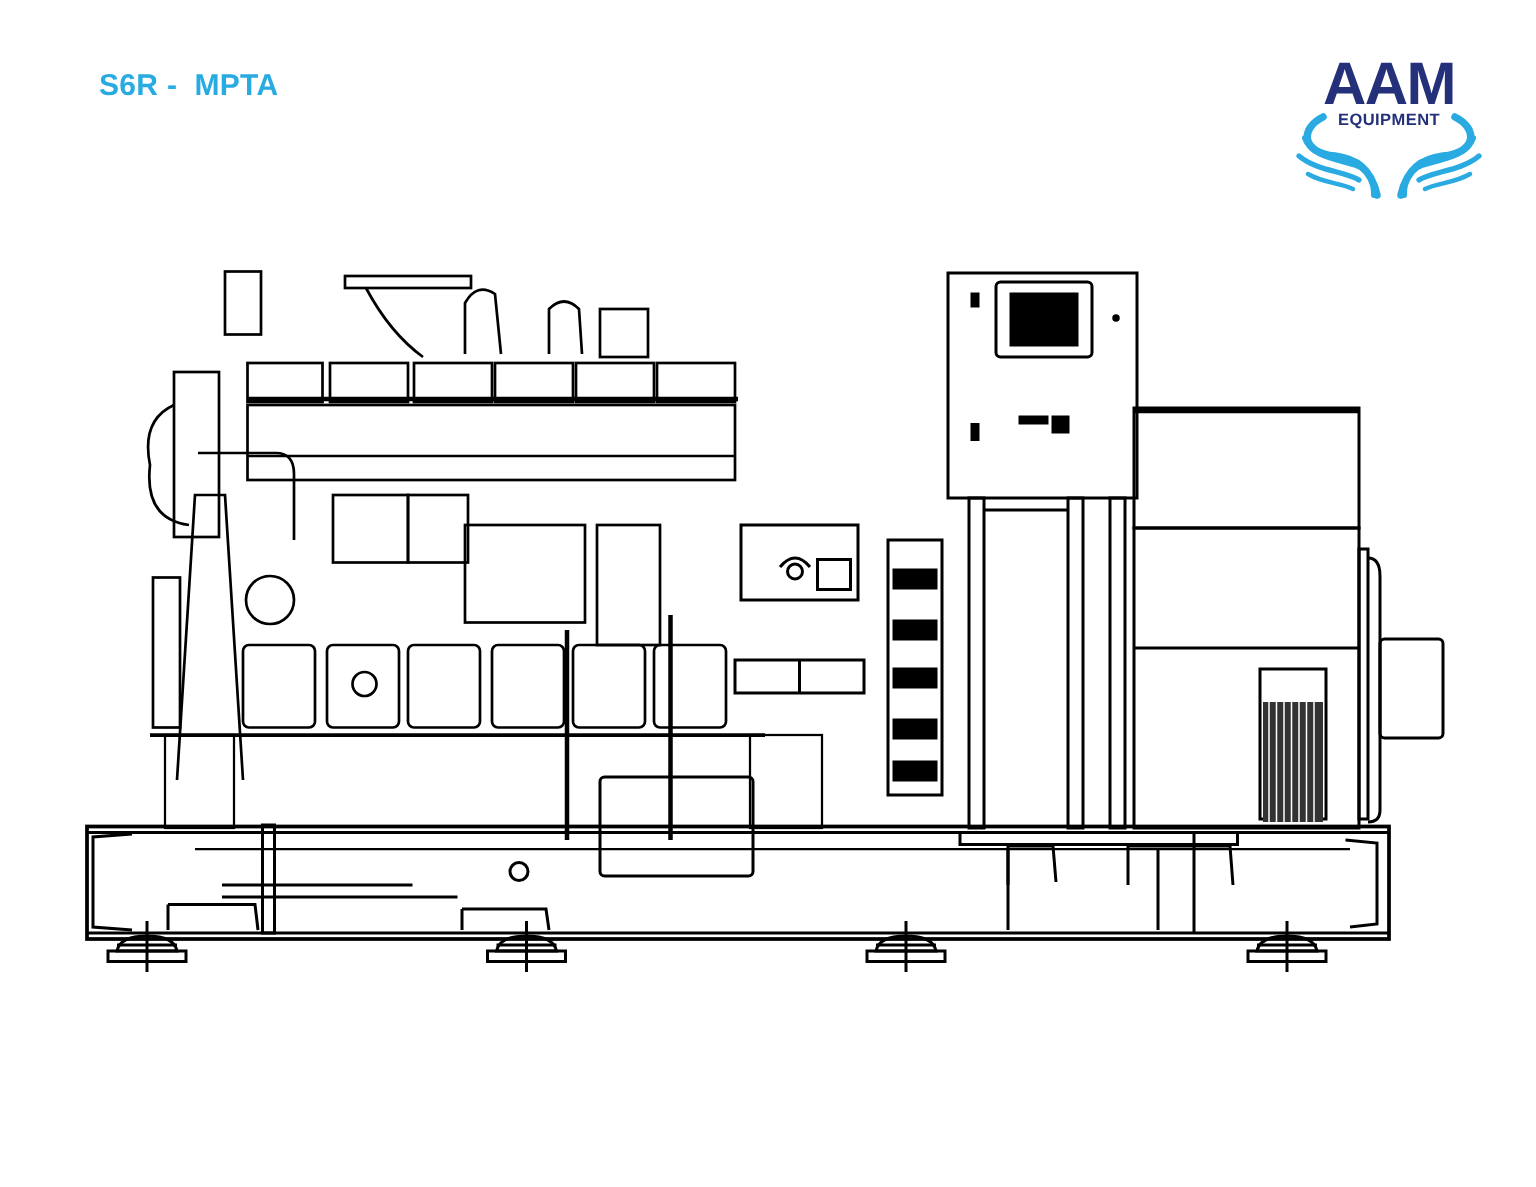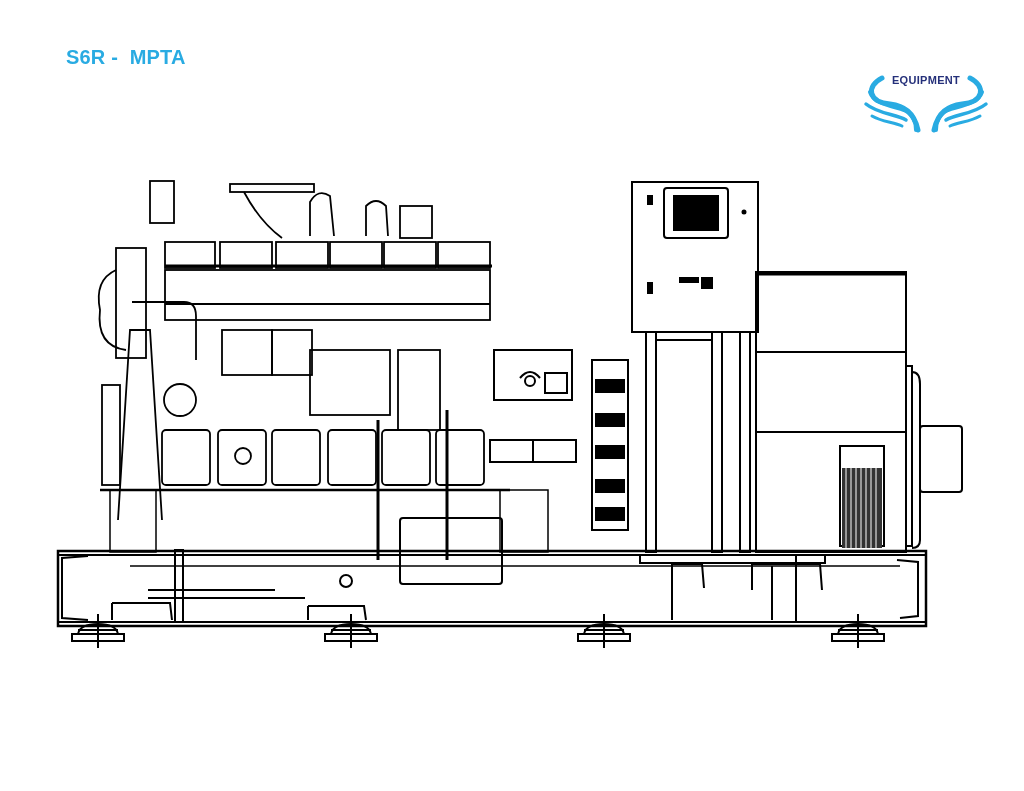--- a/index.html
+++ b/index.html
@@ -13,20 +13,21 @@
   .drawing { position: absolute; left: 0; top: 0; width: 1024px; height: 791px; }
 </style>
 </head>
 <body>
 
 <div class="title">
   <div>S6R -  MPTA</div>
 </div>
 
 <div class="logo">
+  <div class="logo-text logo-aam">AAM</div>
   <div class="logo-text logo-eq">EQUIPMENT</div>
   <svg width="132" height="100" viewBox="0 0 132 100" style="position:absolute;left:0;top:0">
     <g fill="none" stroke="#29abe2" stroke-linecap="round">
       <path d="M22 40 C6 48 8 64 30 66 C44 68 54 74 58 92" stroke-width="5"></path>
       <path d="M10 54 C14 66 32 68 44 72 C54 76 56 84 56 92" stroke-width="4"></path>
       <path d="M6 66 C18 76 36 76 46 82" stroke-width="3.5"></path>
       <path d="M12 78 C22 84 34 84 42 88" stroke-width="3"></path>
       <path d="M110 40 C126 48 124 64 102 66 C88 68 78 74 74 92" stroke-width="5"></path>
       <path d="M122 54 C118 66 100 68 88 72 C78 76 76 84 76 92" stroke-width="4"></path>
       <path d="M126 66 C114 76 96 76 86 82" stroke-width="3.5"></path>

